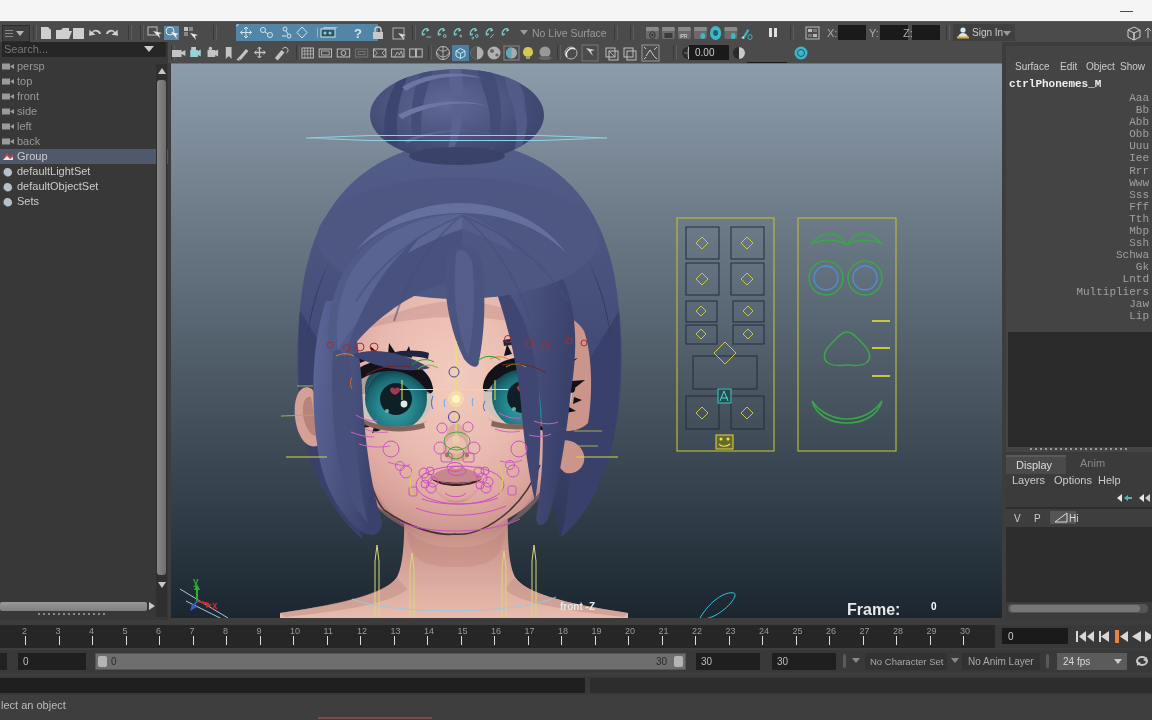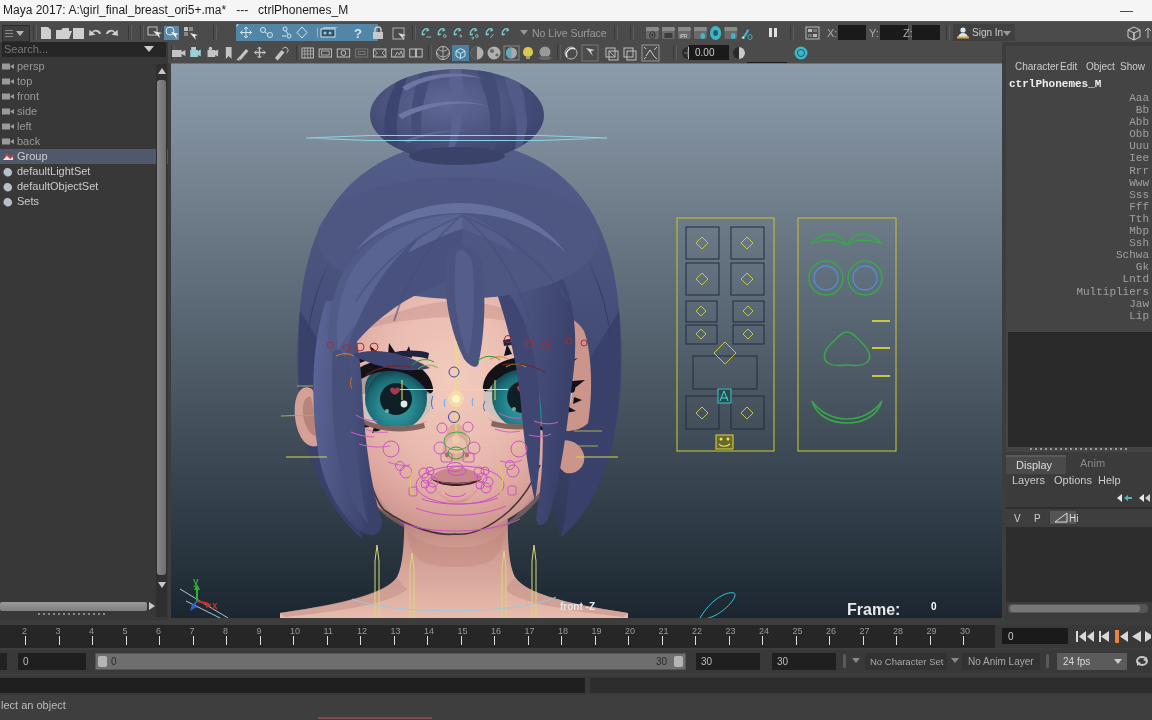--- a/index.html
+++ b/index.html
@@ -19,21 +19,21 @@
 .ticktxt{position:absolute;top:1px;font-size:9px;color:#999;}
 .tick{position:absolute;top:11px;width:1px;height:9px;background:#ddd;}
 .orow{height:15px;line-height:15px;font-size:11px;color:#999;position:relative;}
 .orow .lbl{position:absolute;left:17px;top:0;}
 .orow2{color:#ccc;}
 .cam{position:absolute;left:2px;top:3px;}
 .attr{height:12.1px;line-height:12.1px;font-size:11px;color:#a0a0a0;text-align:right;font-family:"Liberation Mono",monospace;}
 </style>
 </head>
 <body>
-<div id="titlebar" class="abs"><span style="margin-left:3px">Maya 2017: A:\girl_final_breast_ori5+.ma*&nbsp;&nbsp; ---&nbsp;&nbsp; ctrlPhonemes_M</span>
+<div id="titlebar" class="abs">
 <div class="abs" style="left:1120px;top:0;width:14px;height:21px;color:#333;font-size:13px;">—</div>
 </div>
 <div id="statusbar" class="abs">
 <div class="abs" style="left:2px;top:3px;width:26px;height:15px;background:#3f3f3f;border:1px solid #2c2c2c;">
       <span style="position:absolute;left:3px;top:5px;width:0;height:0;border-left:4px solid transparent;border-right:4px solid transparent;border-top:5px solid #b5b5b5;margin-left:10px;"></span>
       <span style="position:absolute;left:2px;top:4px;width:8px;height:7px;background:repeating-linear-gradient(#888 0 1px,transparent 1px 3px);"></span>
     </div>
 <div class="sep" style="left:33px;"></div>
 <svg class="abs" style="left:40px;top:4px;" width="80" height="14" viewBox="0 0 80 14">
 <path d="M1,1 h7 l3,3 v9 h-10 Z" fill="#cfcfcf"></path>
@@ -698,21 +698,21 @@
 </g>
 </g>
 </svg>
 
   <div class="abs" style="left:389px;top:537px;color:#e8e8e8;font-size:10px;font-weight:bold;">front -Z</div>
   <div class="abs" style="left:676px;top:537px;color:#e8e8e8;font-size:16px;font-weight:bold;">Frame:</div>
   <div class="abs" style="left:760px;top:537px;color:#fff;font-size:10px;font-weight:bold;">0</div>
 </div>
 <div id="chbox" class="abs">
   <div style="height:32px;position:relative;color:#ccc;font-size:10px;">
-    <span style="position:absolute;left:9px;top:15px;">Character</span>
+    <span style="position:absolute;left:9px;top:15px;">Surface</span>
     <span style="position:absolute;left:54px;top:15px;">Edit</span>
     <span style="position:absolute;left:80px;top:15px;">Object</span>
     <span style="position:absolute;left:114px;top:15px;">Show</span>
   </div>
   <div style="height:14px;color:#eee;font-size:11px;font-weight:bold;font-family:'Liberation Mono',monospace;padding-left:3px;">ctrlPhonemes_M</div>
   <div id="attrs" style="padding-right:3px;">
       <div class="attr">Aaa</div>
       <div class="attr">Bb</div>
       <div class="attr">Abb</div>
       <div class="attr">Obb</div>

